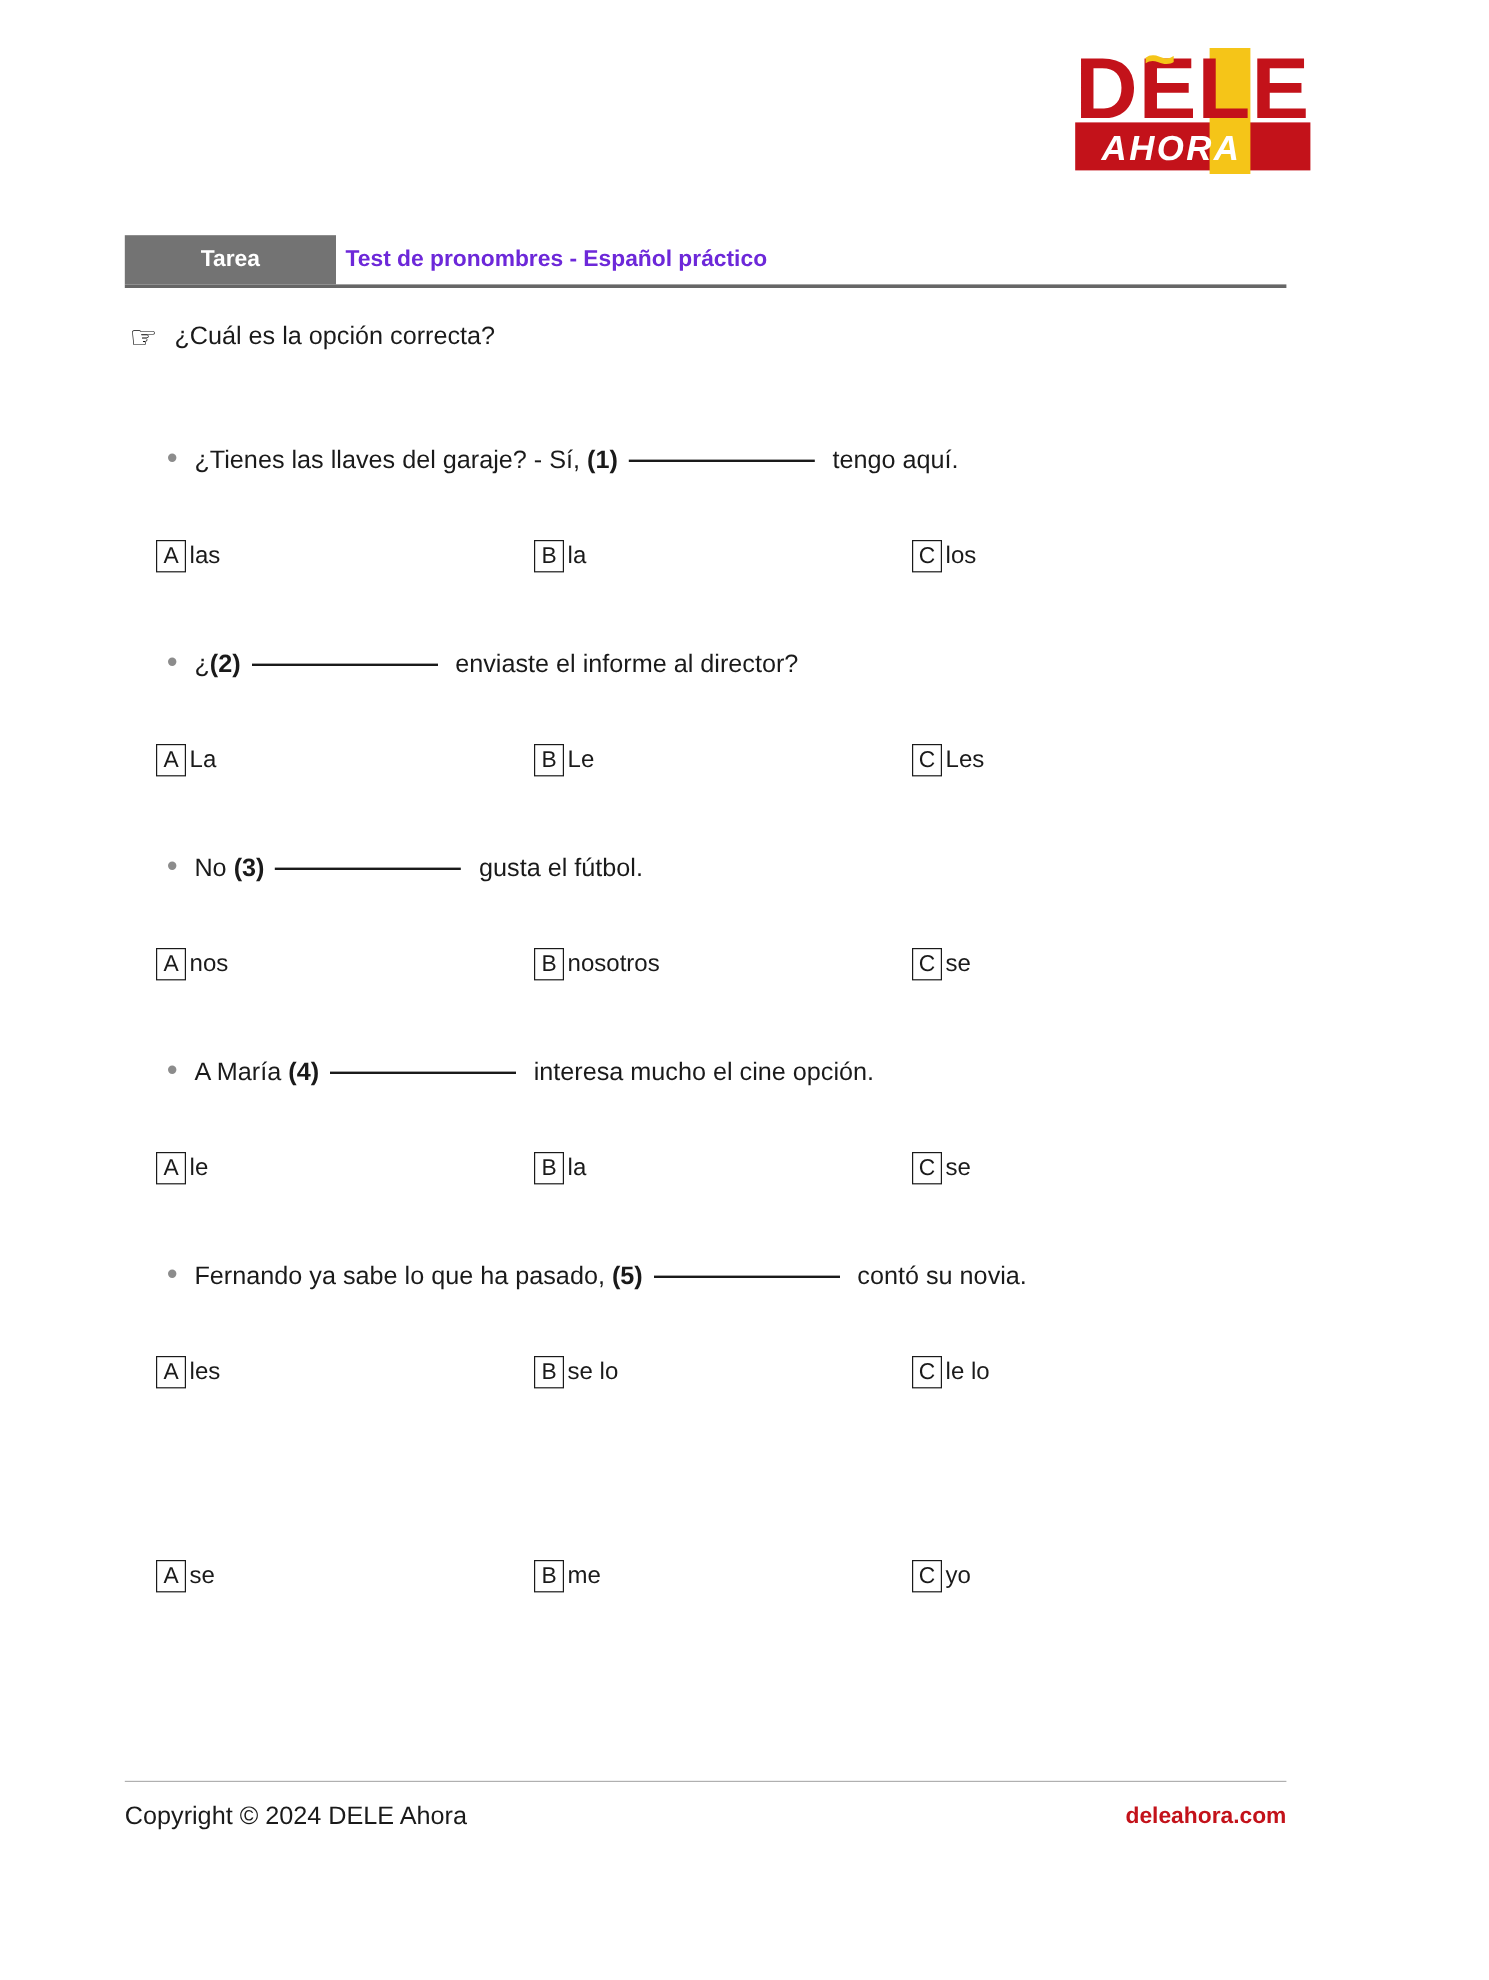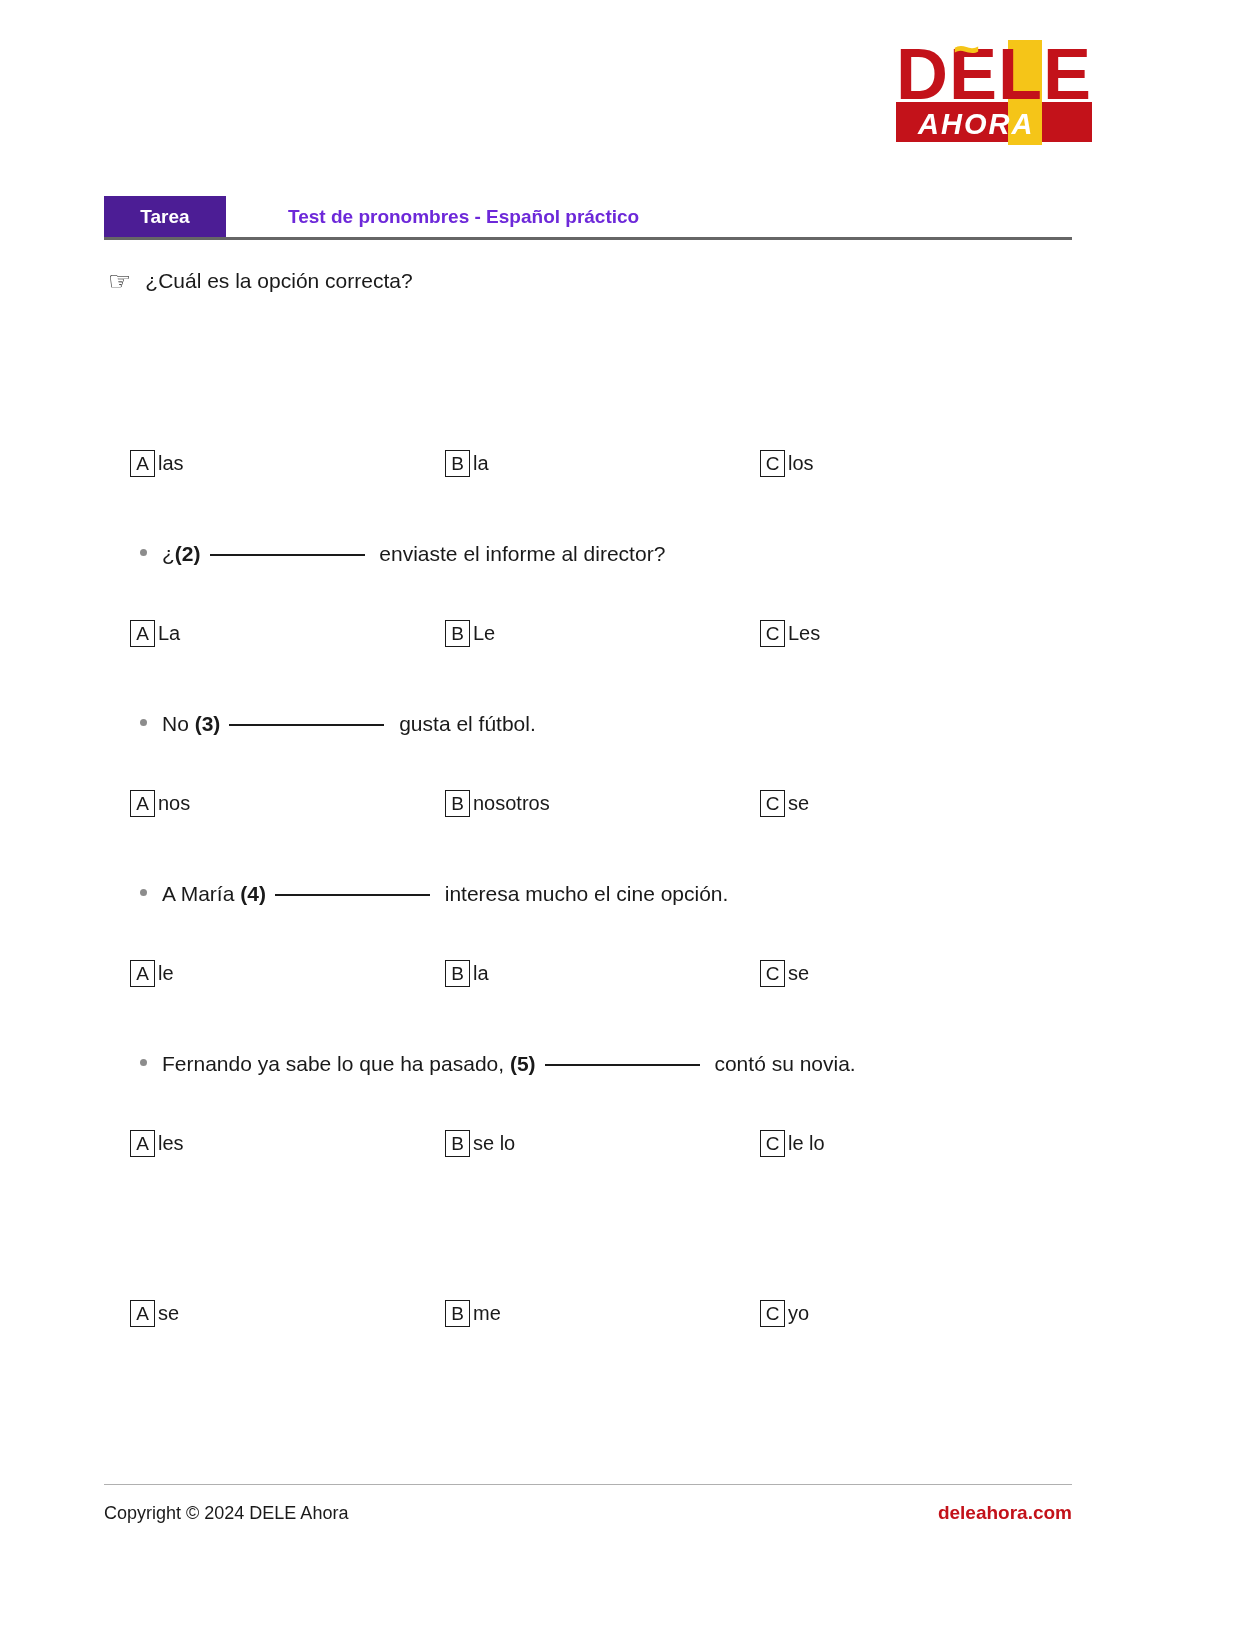--- a/index.html
+++ b/index.html
@@ -95,23 +95,23 @@
     top: 196px;
     width: 968px;
     height: 44px;
     border-bottom: 3px solid #666666;
     box-sizing: border-box;
   }
   .task-badge {
     position: absolute;
     left: 0;
     top: 0;
-    width: 122px;
+    width: 176px;
     height: 41px;
-    background: #4c1d95;
+    background: #737373;
     display: flex;
     align-items: center;
     justify-content: center;
   }
   .task-badge span {
     color: #ffffff;
     font-size: 19px;
     font-weight: bold;
   }
   .task-title {
@@ -229,21 +229,21 @@
     left: 104px;
     top: 1484px;
     width: 968px;
     border-top: 1.5px solid #b0b0b0;
     padding-top: 17px;
     display: flex;
     justify-content: space-between;
     align-items: center;
   }
   .copyright {
-    font-size: 18px;
+    font-size: 21px;
     color: #1a1a1a;
   }
   .site {
     font-size: 19px;
     font-weight: bold;
     color: #c3121a;
   }
 </style>
 </head>
 <body>
@@ -265,20 +265,27 @@
     <div class="task-title">Test de pronombres - Español práctico</div>
   </div>
 
   <div class="instruction">
     <span class="hand-icon">☞</span>
     <span class="instruction-text">¿Cuál es la opción correcta?</span>
   </div>
 
   <div class="questions">
       <div class="qblock">
+        <div class="qline">
+          <span class="bullet"></span>
+          <span class="pre-text">¿Tienes las llaves del garaje? - Sí, </span>
+          <span class="qnum">(1)</span>
+          <span class="blank"></span>
+          <span class="post-text"> tengo aquí.</span>
+        </div>
         <div class="options">
           <div class="option">
             <div class="opt-box">A</div>
             <span class="opt-label">las</span>
           </div>
           <div class="option">
             <div class="opt-box">B</div>
             <span class="opt-label">la</span>
           </div>
           <div class="option">

